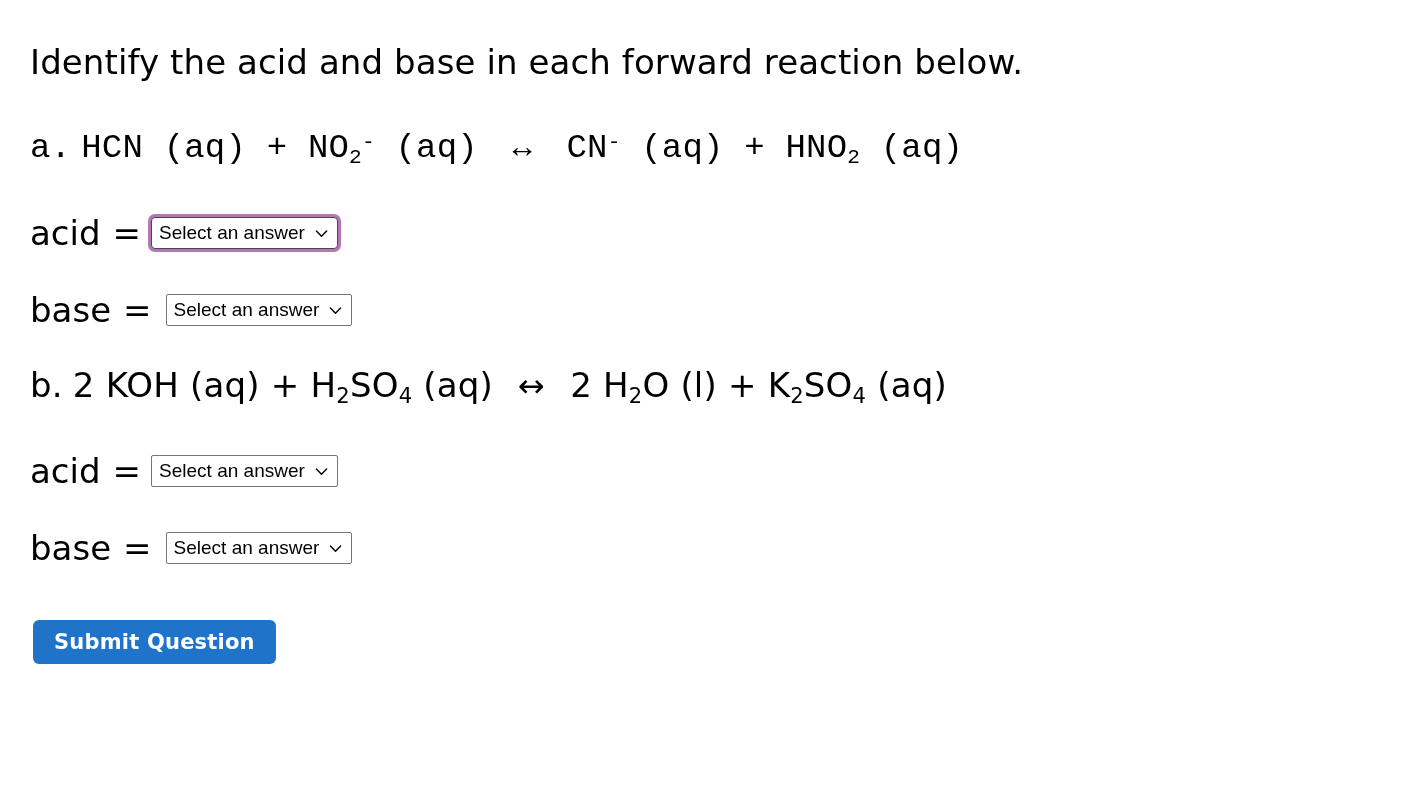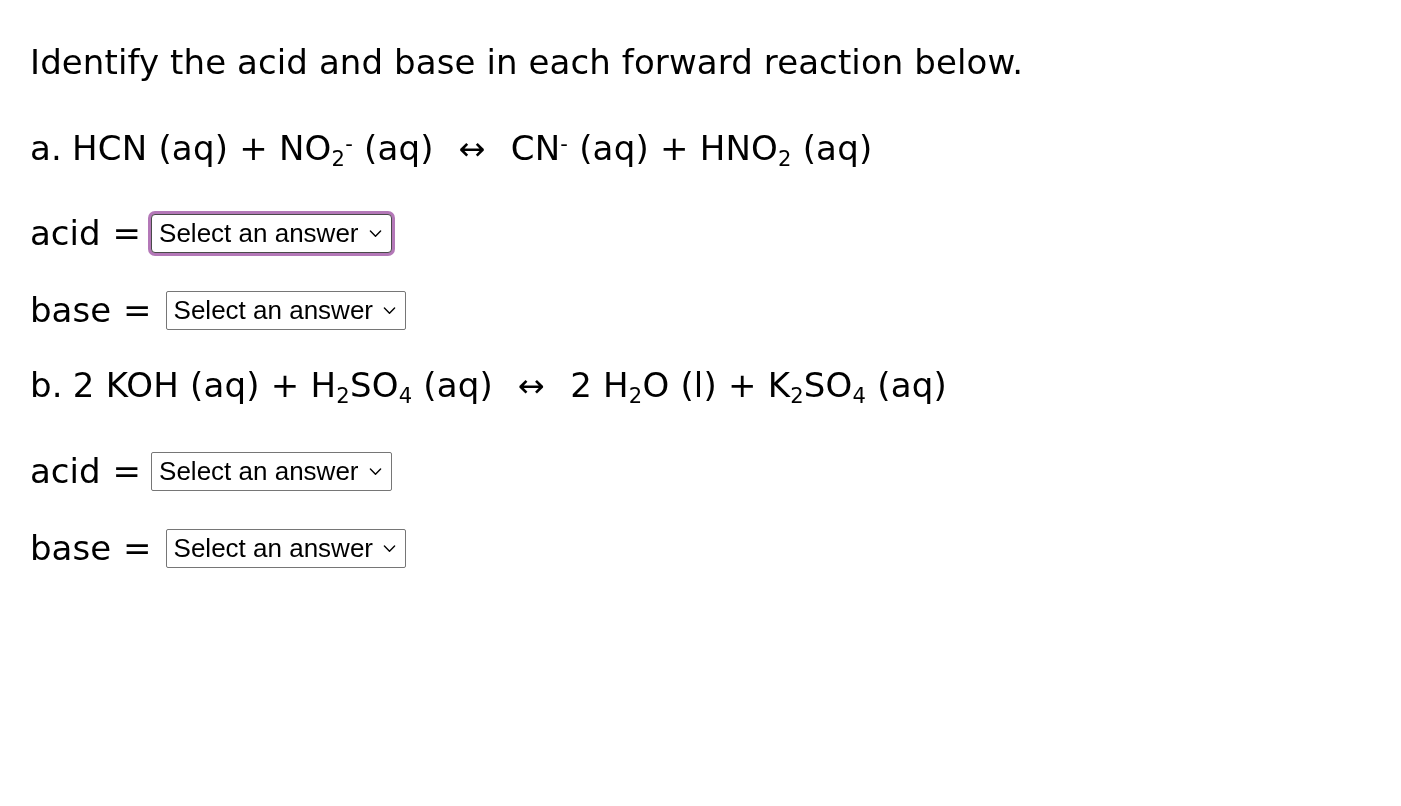--- a/index.html
+++ b/index.html
@@ -39,21 +39,21 @@
   
   .equation {
     position: absolute;
     left: 30px;
     font-size: 34px;
     line-height: 50px;
     font-weight: 400;
     white-space: nowrap;
     letter-spacing: 0.2px;
   }
-  .equation.eq-a { top: 115px; }
+  .equation.eq-a { top: 115px; font-family: Liberation Mono, monospace; }
   .equation.eq-b { top: 352px; }
 
   .equation sub {
     font-size: 0.62em;
     vertical-align: -0.28em;
     line-height: 0;
   }
   .equation sup {
     font-size: 0.62em;
     vertical-align: 0.42em;
@@ -96,27 +96,27 @@
   .select-wrap {
     position: relative;
     display: inline-flex;
     align-items: center;
   }
   .select-box {
     display: inline-flex;
     align-items: center;
     justify-content: flex-start;
     box-sizing: border-box;
-    height: 39px;
+    height: 32px;
     padding: 0 8px 0 7px;
     background: #ffffff;
     border: 1px solid #767676;
     border-radius: 2px;
     font-family: "Liberation Sans", "DejaVu Sans", sans-serif;
-    font-size: 26px;
+    font-size: 19px;
     line-height: 30px;
     color: #000000;
     cursor: default;
   }
   .select-box .select-text {
     display: inline-block;
     padding-right: 9px;
   }
   .chev {
     display: inline-block;
@@ -245,14 +245,15 @@
         <span class="select-text">Select an answer</span>
         <span class="chev">
           <svg width="15" height="15" viewBox="0 0 15 15" aria-hidden="true">
             <path d="M2.4 5 L7.5 10.2 L12.6 5" fill="none" stroke="#000000" stroke-width="1.4" stroke-linecap="round" stroke-linejoin="round"></path>
           </svg>
         </span>
       </span>
     </span>
   </div>
 
+  <button class="submit-btn">Submit Question</button>
 
 </div>
 
 </body></html>

